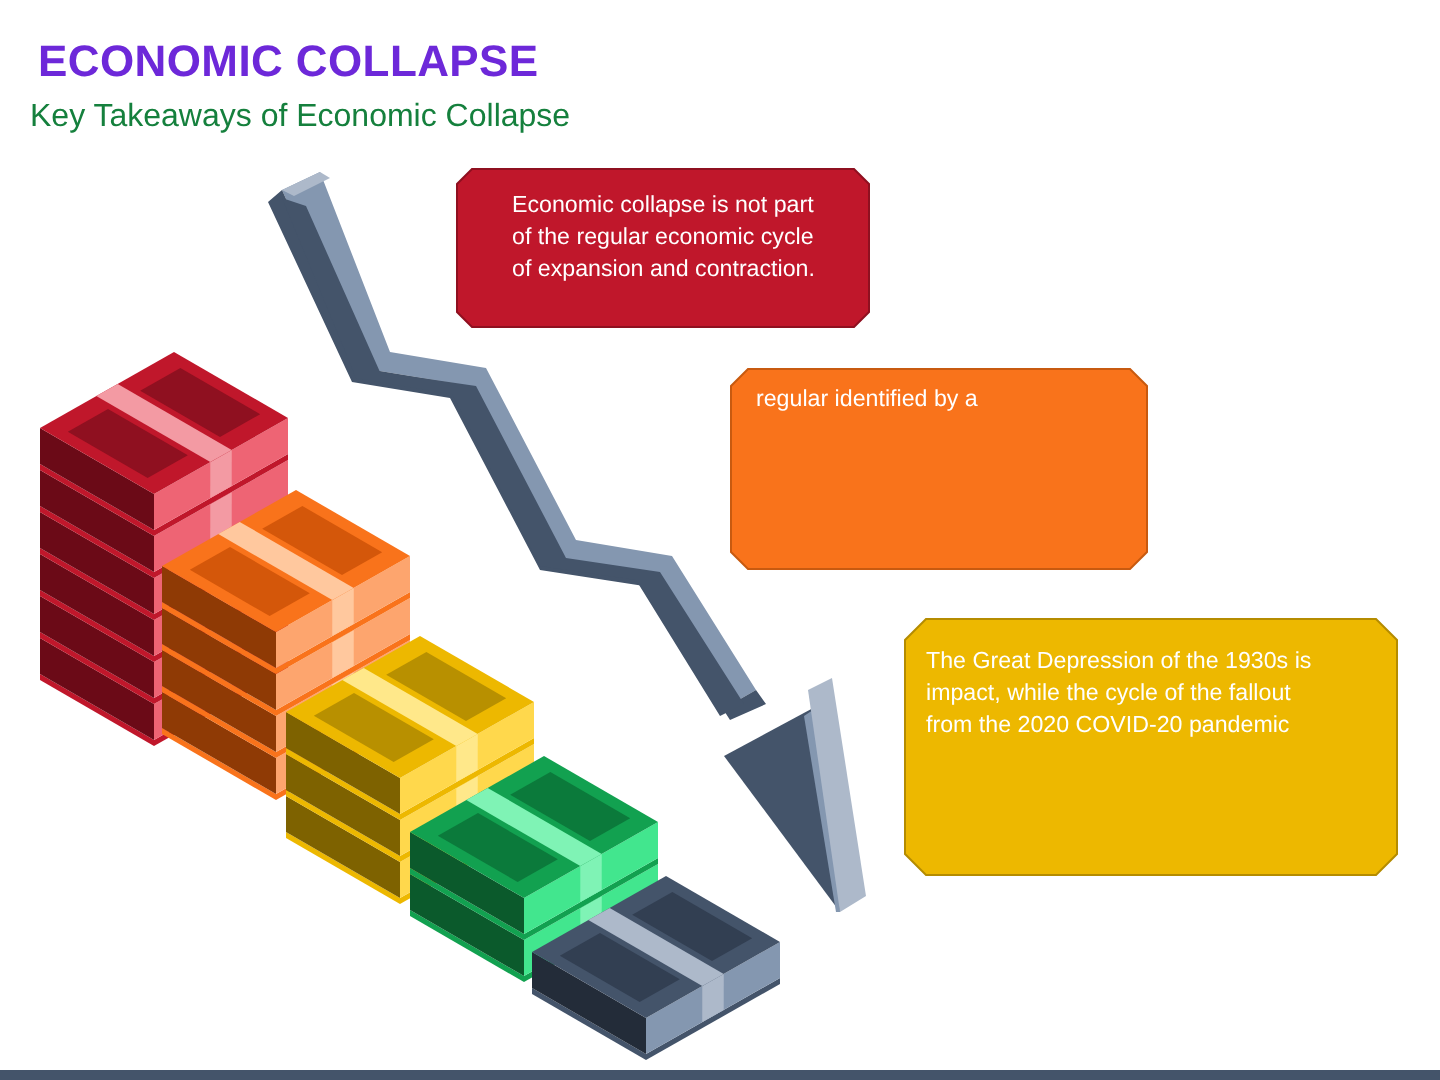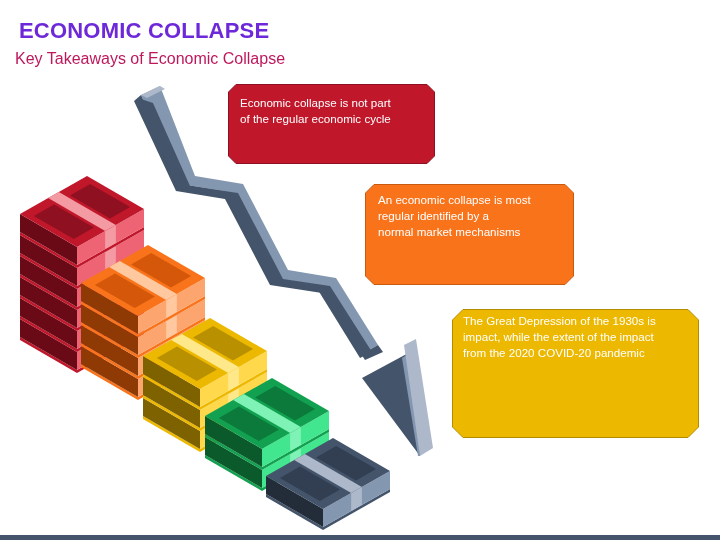--- a/index.html
+++ b/index.html
@@ -1,24 +1,24 @@
 <!DOCTYPE html>
 <html><head>
   <meta charset="utf-8">
   <style>
     html, body { margin: 0; padding: 0; }
     body { width: 720px; height: 540px; position: relative; overflow: hidden; background: #ffffff; font-family: "Liberation Sans", sans-serif; }
     .title { position: absolute; left: 15px; top: 14px; font-size: 22px; font-weight: bold; color: #6d28d9; letter-spacing: 0.2px; margin: 4px; }
-    .subtitle { position: absolute; left: 15px; top: 50px; font-size: 16px; color: #be185d; margin: 0; }
+    .subtitle { position: absolute; left: 15px; top: 50px; font-size: 16px; color: #15803d; margin: 0; }
     .callout { position: absolute; color: #fff; font-size: 11.6px; line-height: 15.8px; box-sizing: border-box; }
     .callout .shape { position: absolute; inset: 0; }
     .callout .text { position: relative; }
-    .c1 { left: 228px; top: 84px; width: 207px; height: 80px; padding: 11px 0 0 12px; }
+    .c1 { left: 228px; top: 84px; width: 207px; height: 80px; padding: 11px 0 0 28px; }
     .c2 { left: 365px; top: 184px; width: 209px; height: 101px; padding: 8px 0 0 13px; }
-    .c3 { left: 452px; top: 309px; width: 247px; height: 158px; padding: 4px 0 0 11px; }
+    .c3 { left: 452px; top: 309px; width: 247px; height: 158px; padding: 14px 0 0 11px; }
     .art { position: absolute; left: 0; top: 0; }
     .footer-bar { position: absolute; left: 0; bottom: 0; width: 720px; height: 5px; }
   </style>
 </head>
 <body>
 
 <h1 class="title">ECONOMIC COLLAPSE</h1>
 <p class="subtitle">Key Takeaways of Economic Collapse</p>
 
 <svg class="art" width="720" height="540" viewBox="0 0 720 540">
@@ -168,38 +168,37 @@
   </g>
 </svg>
 
 <div class="callout c1">
   <svg class="shape" width="207" height="80" viewBox="0 0 207 80">
     <polygon points="8,0.5 199,0.5 206.5,8 206.5,72 199,79.5 8,79.5 0.5,72 0.5,8" fill="#C0172B" stroke="#8F1020" stroke-width="1"></polygon>
   </svg>
   <div class="text">
     <div>Economic collapse is not part</div>
     <div>of the regular economic cycle</div>
+    <div>of expansion and contraction.</div>
   </div>
 </div>
 
 <div class="callout c2">
   <svg class="shape" width="209" height="101" viewBox="0 0 209 101">
     <polygon points="9,0.5 200,0.5 208.5,9 208.5,92 200,100.5 9,100.5 0.5,92 0.5,9" fill="#F9731B" stroke="#C85A10" stroke-width="1"></polygon>
   </svg>
   <div class="text">
-    <div>An economic collapse is most</div>
     <div>regular identified by a</div>
-    <div>normal market mechanisms</div>
   </div>
 </div>
 
 <div class="callout c3">
   <svg class="shape" width="247" height="129" viewBox="0 0 247 129">
     <polygon points="11,0.5 236,0.5 246.5,11 246.5,118 236,128.5 11,128.5 0.5,118 0.5,11" fill="#EDB800" stroke="#B58C00" stroke-width="1"></polygon>
   </svg>
   <div class="text">
     <div>The Great Depression of the 1930s is</div>
-    <div>impact, while the extent of the impact</div>
+    <div>impact, while the cycle of the fallout</div>
     <div>from the 2020 COVID-20 pandemic</div>
   </div>
 </div>
 
 <div class="footer-bar" style="background: rgb(68, 84, 106);"></div>
 
 </body></html>

